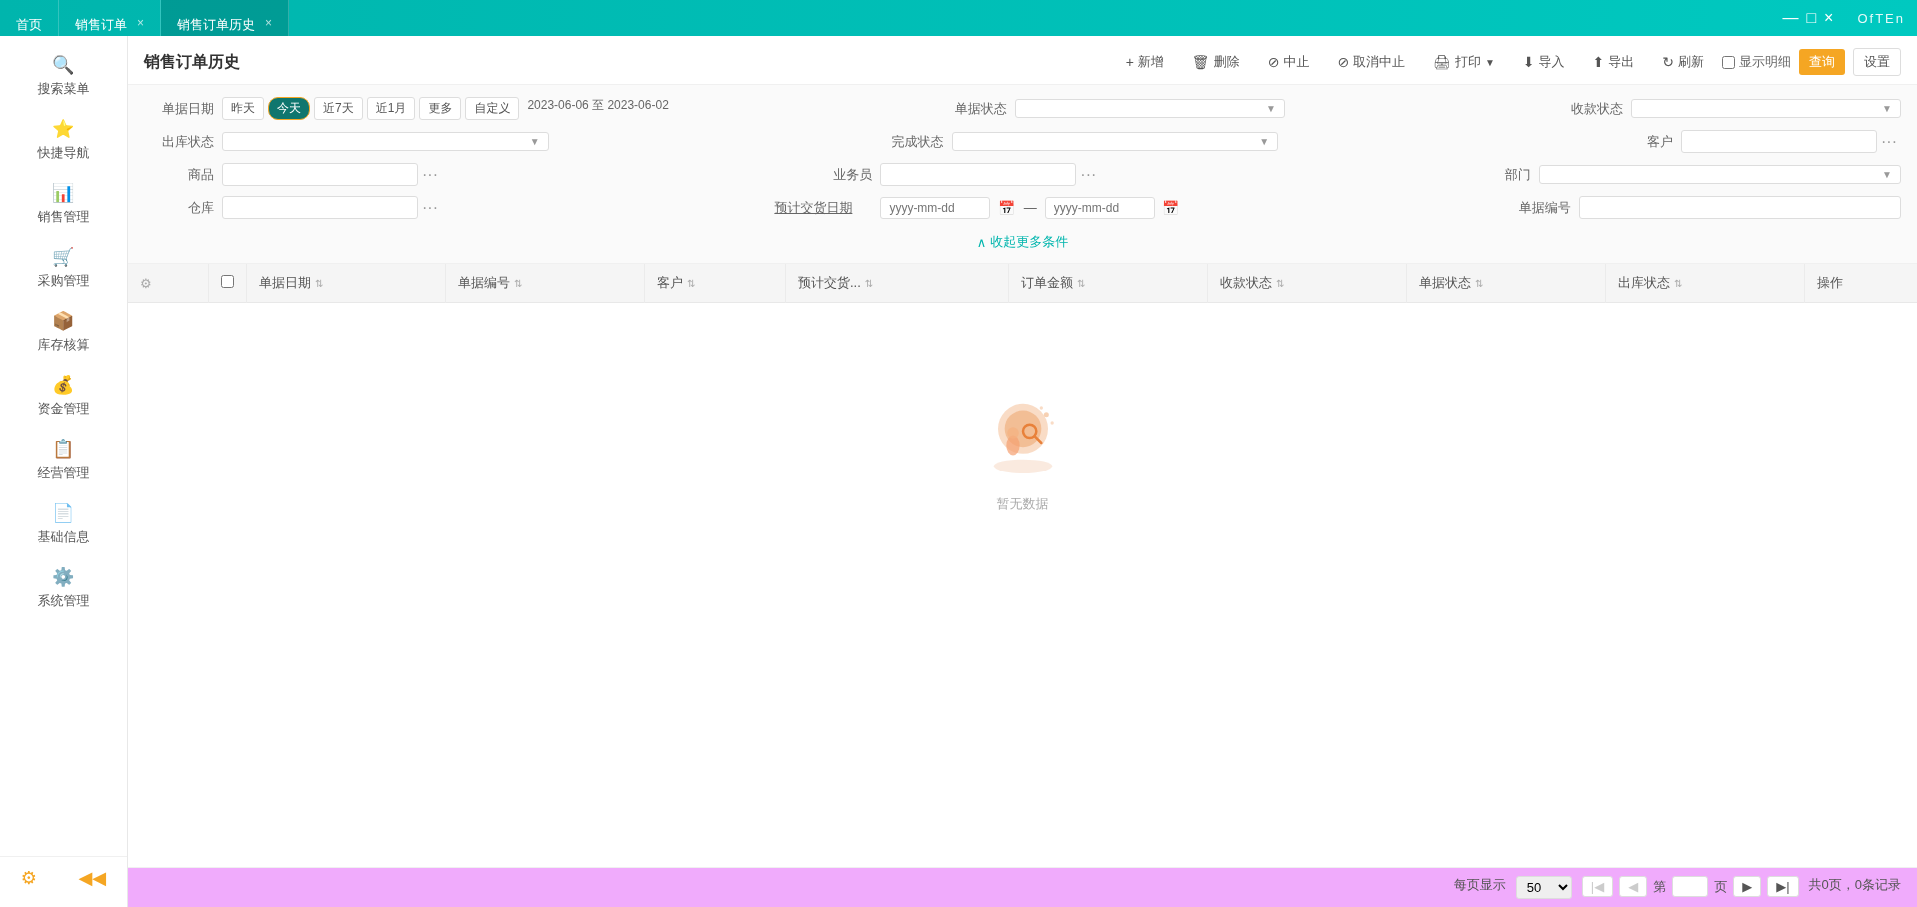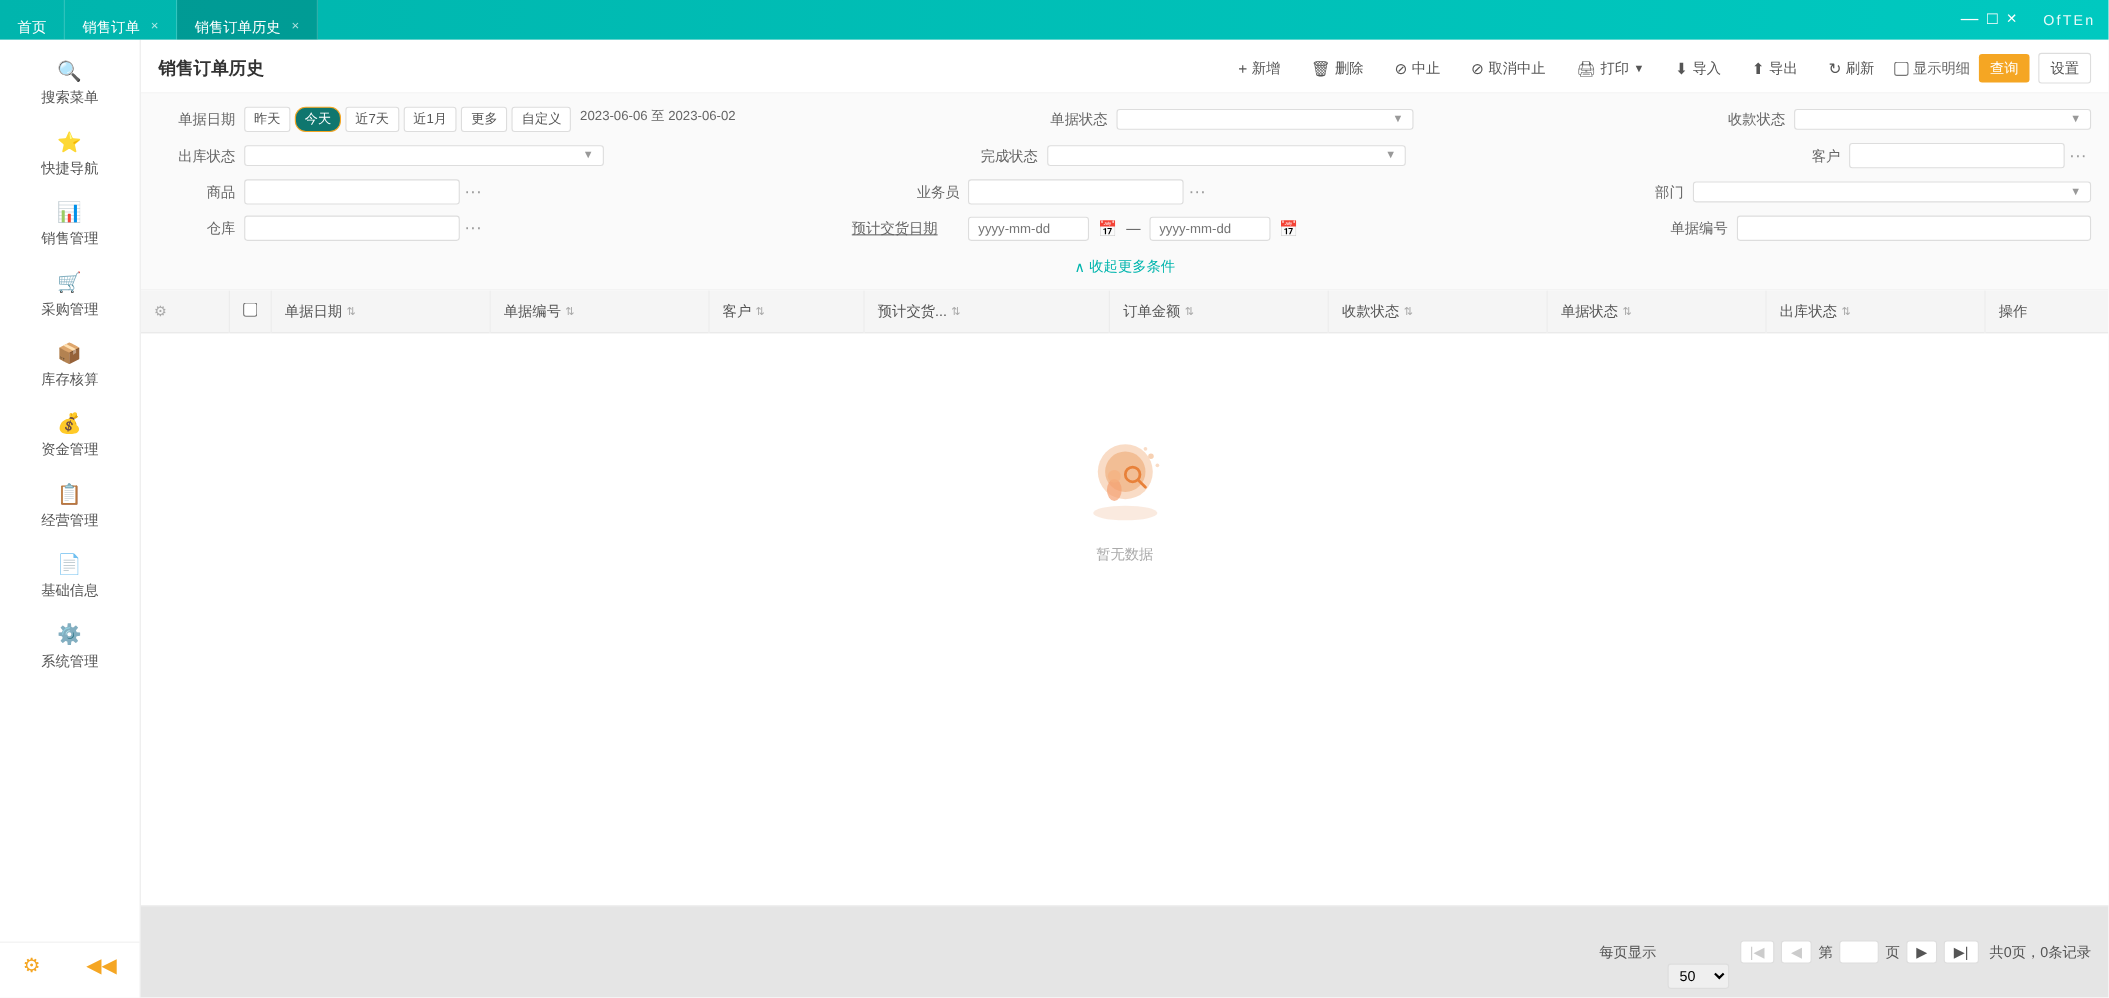--- a/index.html
+++ b/index.html
@@ -299,35 +299,34 @@
     }
     .empty-icon {
       width: 100px;
       height: 100px;
       margin-bottom: 12px;
     }
 
     
     .table-footer {
       display: flex;
-      align-items: center;
+      align-items: flex-start;
       justify-content: flex-end;
       padding: 8px 16px;
       border-top: 1px solid #f0f0f0;
-      background: #e5e5e5;
+      background: #f0abfc;
       gap: 10px;
       font-size: 13px;
       color: #555;
     }
     .page-size-select {
       border: 1px solid #ddd;
       border-radius: 3px;
       padding: 2px 6px;
       font-size: 13px;
-      margin-top: 44px;
     }
     .pagination {
       display: flex;
       align-items: center;
       gap: 6px;
     }
     .pagination-btn {
       border: 1px solid #ddd;
       background: #fff;
       border-radius: 3px;

